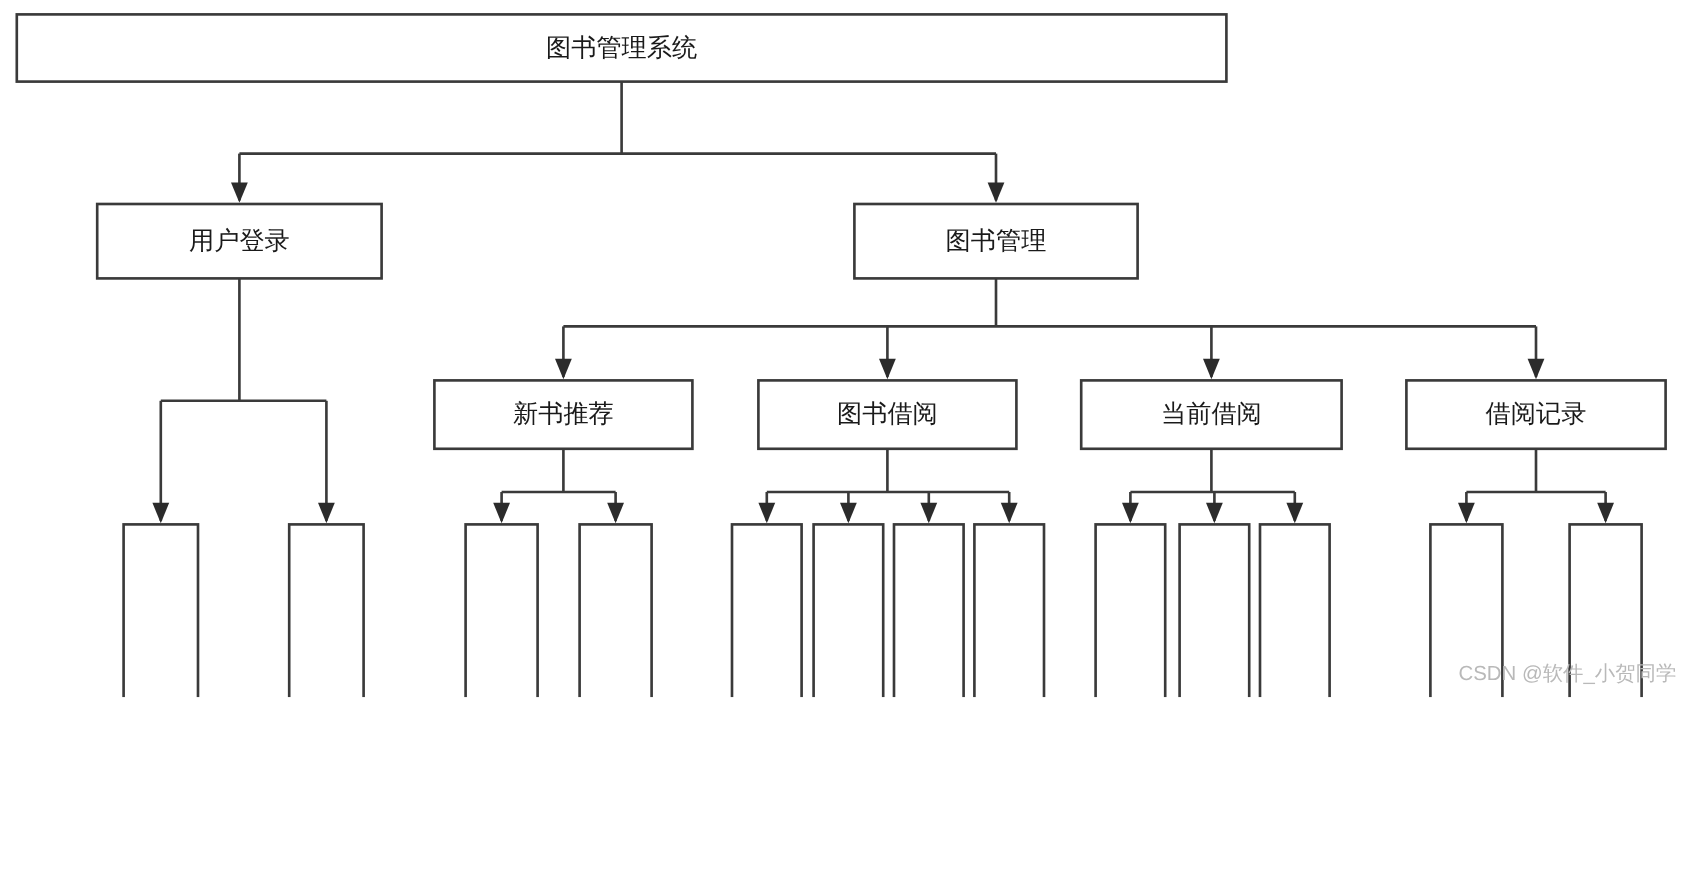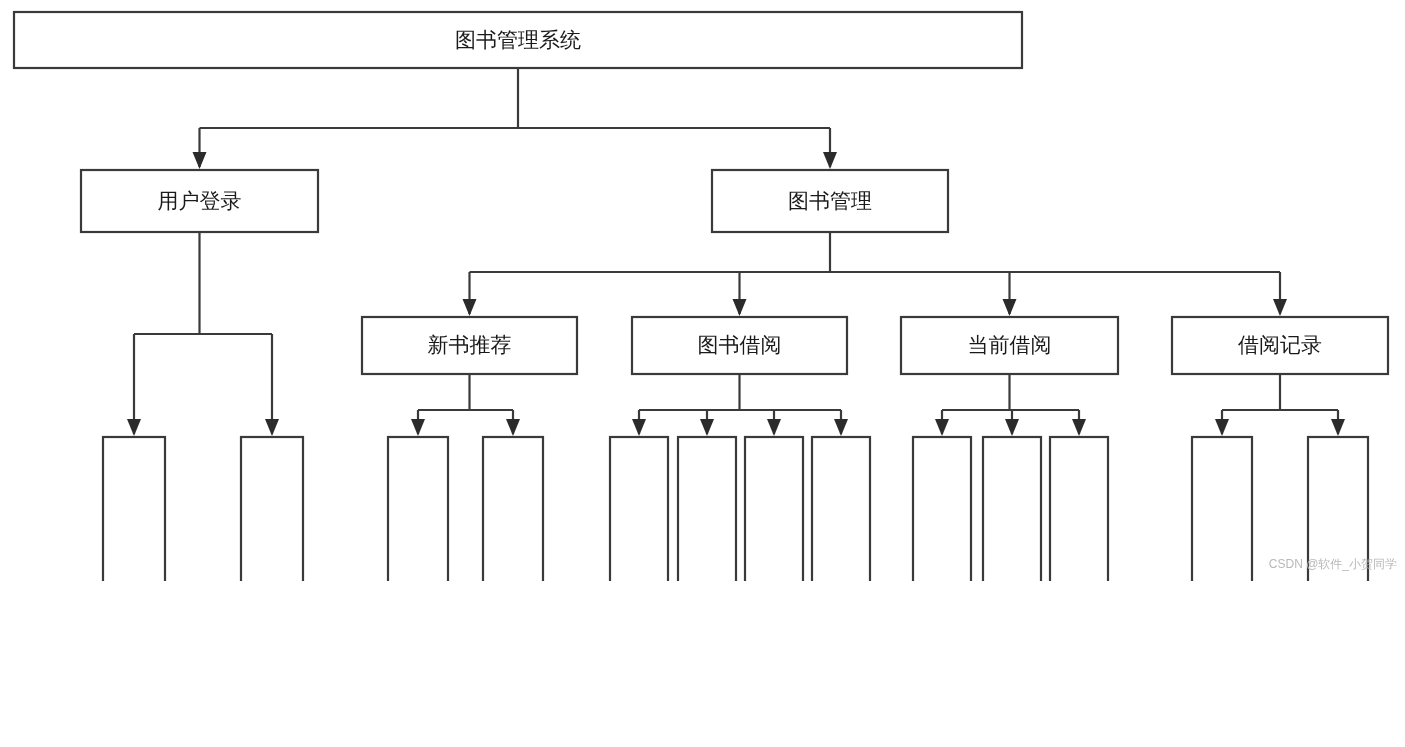--- a/index.html
+++ b/index.html
@@ -57,21 +57,21 @@
     letter-spacing: 1px;
     text-align: center;
     white-space: nowrap;
     pointer-events: none;
   }
   #watermark {
     position: absolute;
     right: 8px;
     bottom: 8px;
     font-family: "Liberation Sans", "DejaVu Sans", sans-serif;
-    font-size: 12px;
+    font-size: 17px;
     color: #b9b9b9;
     white-space: nowrap;
   }
 </style>
 </head>
 <body>
 
 <div id="diagram-root">
 
   <svg id="tree-svg" viewBox="0 0 1405 747">

